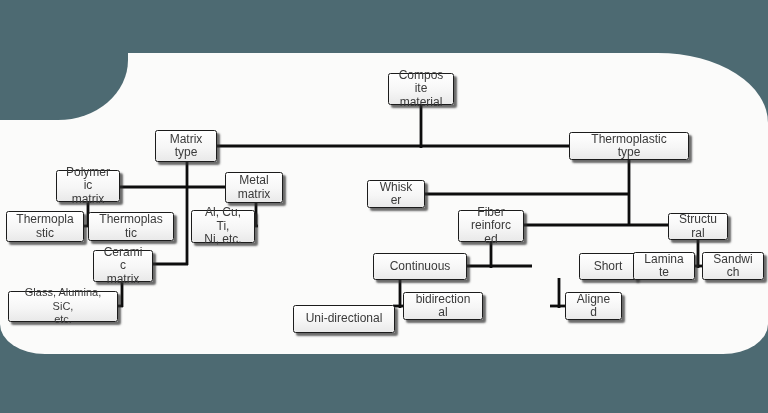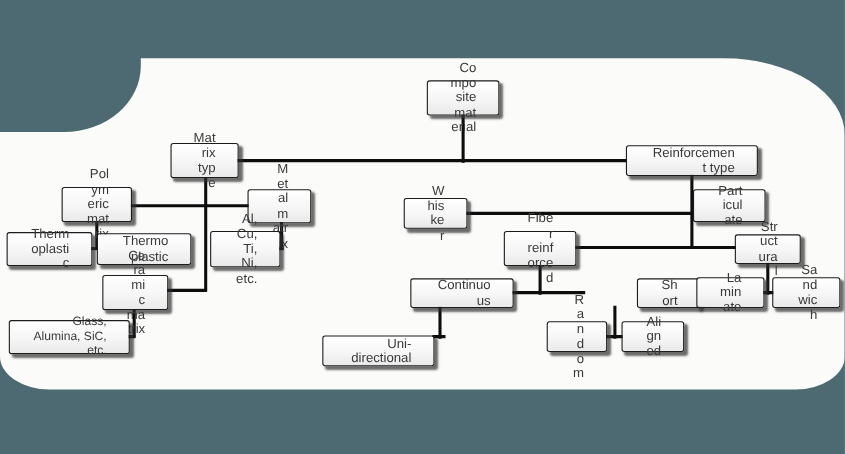--- a/index.html
+++ b/index.html
@@ -4,25 +4,25 @@
 <style>
   html,body{margin:0;padding:0;}
   body{font-family:"Liberation Sans",sans-serif;background:#4d6a72;}
   #canvas{position:relative;width:768px;height:413px;background:#4d6a72;overflow:hidden;}
   #panel{position:absolute;left:0;right:0;top:53px;bottom:59px;background:#fbfbfa;
          border-radius:6px 110px 45px 45px / 6px 70px 30px 30px;}
   #corner-tl{position:absolute;left:-8px;top:-8px;width:136px;height:128px;background:#4d6a72;
          border-bottom-right-radius:70px 60px;}
   svg.lines{position:absolute;left:0;top:0;width:768px;height:413px;}
   .node{position:absolute;display:flex;align-items:center;justify-content:center;
-        box-sizing:border-box;text-align:right;
+        box-sizing:border-box;text-align:center;
         background:linear-gradient(180deg,#ffffff 0%,#f6f6f6 55%,#e9e9e9 100%);
         border:1.6px solid #1c1c1c;border-radius:2.5px;
         box-shadow:3px 3px 2px rgba(45,45,45,0.70);
-        color:#3a3a3a;font-size:12px;line-height:13.5px;padding:1px 20px;
+        color:#3a3a3a;font-size:12px;line-height:13.5px;padding:1px 9px;
         white-space:pre-line;overflow-wrap:anywhere;word-break:break-word;}
   line{stroke:#0d0d0d;stroke-width:2.8;}
 </style>
 </head>
 <body>
 
 <div id="canvas">
   <div id="panel"></div>
   <div id="corner-tl"></div>
 
@@ -48,38 +48,37 @@
     <line x1="559" y1="278" x2="559" y2="308"></line>
     <line x1="550" y1="306" x2="567" y2="306"></line>
     <line x1="698" y1="238" x2="698" y2="268"></line>
     <line x1="693" y1="266" x2="705" y2="266"></line>
   </svg>
 
   <div class="node" style="left:388px;top:73px;width:66px;height:32px;">Composite
 material</div>
   <div class="node" style="left:155px;top:130px;width:62px;height:32px;">Matrix
 type</div>
-  <div class="node" style="left:569px;top:132px;width:120px;height:28px;">Reinforcement type</div>
+  <div class="node" style="left:569px;top:132px;width:120px;height:28px;">Thermoplastic type</div>
   <div class="node" style="left:56px;top:170px;width:64px;height:32px;">Polymeric
 matrix</div>
   <div class="node" style="left:225px;top:172px;width:58px;height:31px;">Metal
 matrix</div>
   <div class="node" style="left:6px;top:211px;width:78px;height:31px;">Thermoplastic</div>
   <div class="node" style="left:88px;top:212px;width:86px;height:29px;">Thermoplastic</div>
   <div class="node" style="left:191px;top:210px;width:64px;height:33px;">Al, Cu, Ti,
 Ni, etc.</div>
   <div class="node" style="left:93px;top:250px;width:60px;height:32px;">Ceramic
 matrix</div>
   <div class="node" style="left:8px;top:291px;width:110px;height:31px;font-size:11px;">Glass, Alumina, SiC,
 etc.</div>
   <div class="node" style="left:367px;top:180px;width:58px;height:28px;">Whisker</div>
-  <div class="node" style="left:630px;top:172px;width:66px;height:30px;">Particulate</div>
   <div class="node" style="left:668px;top:213px;width:60px;height:27px;">Structural</div>
   <div class="node" style="left:458px;top:210px;width:66px;height:32px;">Fiber
 reinforced</div>
   <div class="node" style="left:373px;top:253px;width:94px;height:27px;">Continuous</div>
   <div class="node" style="left:541px;top:253px;width:58px;height:27px;margin-left:38px;">Short</div>
   <div class="node" style="left:293px;top:292px;width:102px;height:28px;margin-top:13px;">Uni-directional</div>
-  <div class="node" style="left:497px;top:292px;width:55px;height:28px;">Random</div>
+  <div class="node" style="left:403px;top:292px;width:80px;height:28px;">bidirectional</div>
   <div class="node" style="left:565px;top:292px;width:57px;height:28px;">Aligned</div>
   <div class="node" style="left:633px;top:252px;width:62px;height:28px;">Laminate</div>
   <div class="node" style="left:702px;top:252px;width:62px;height:28px;">Sandwich</div>
 </div>
 
 </body></html>

